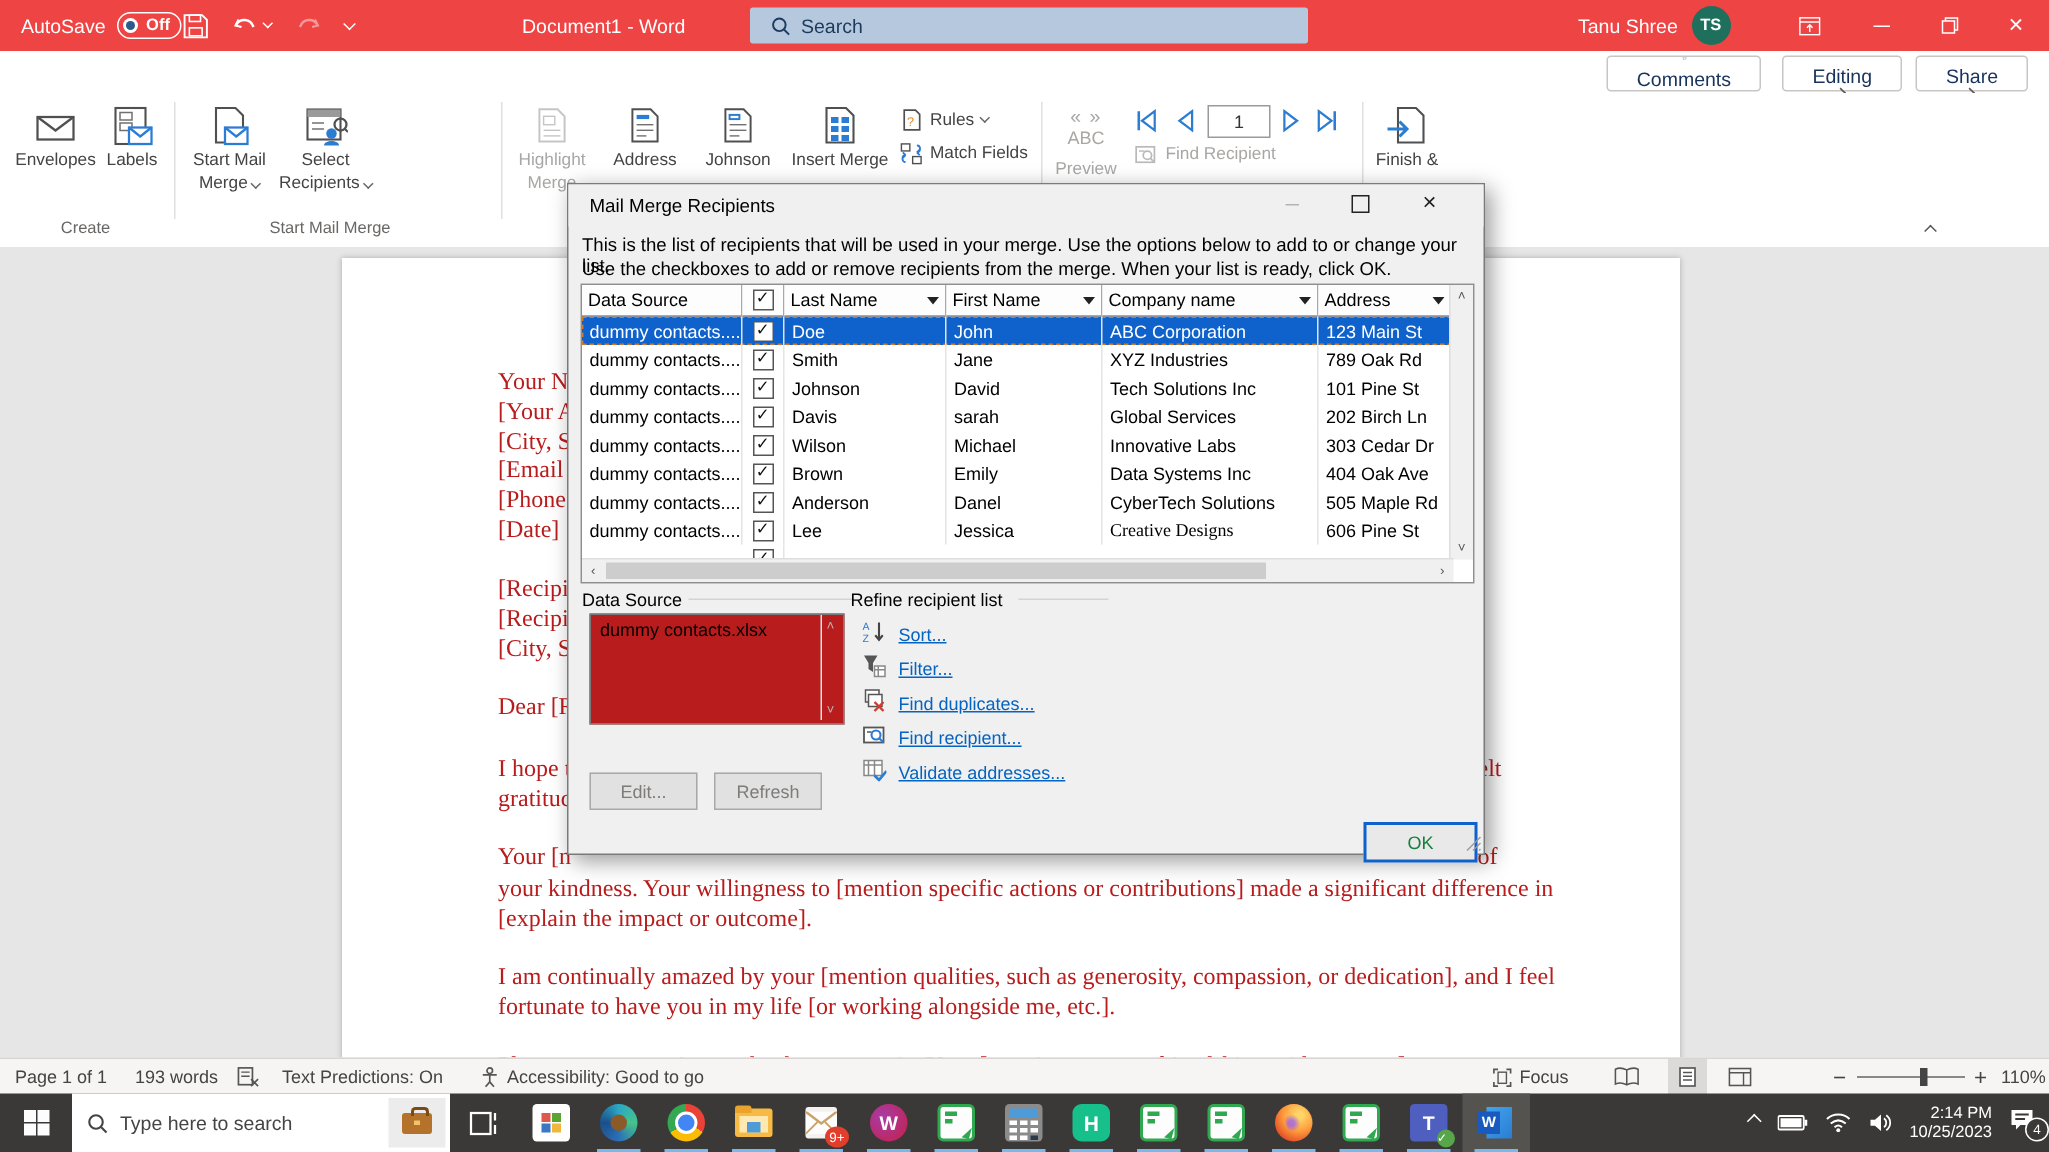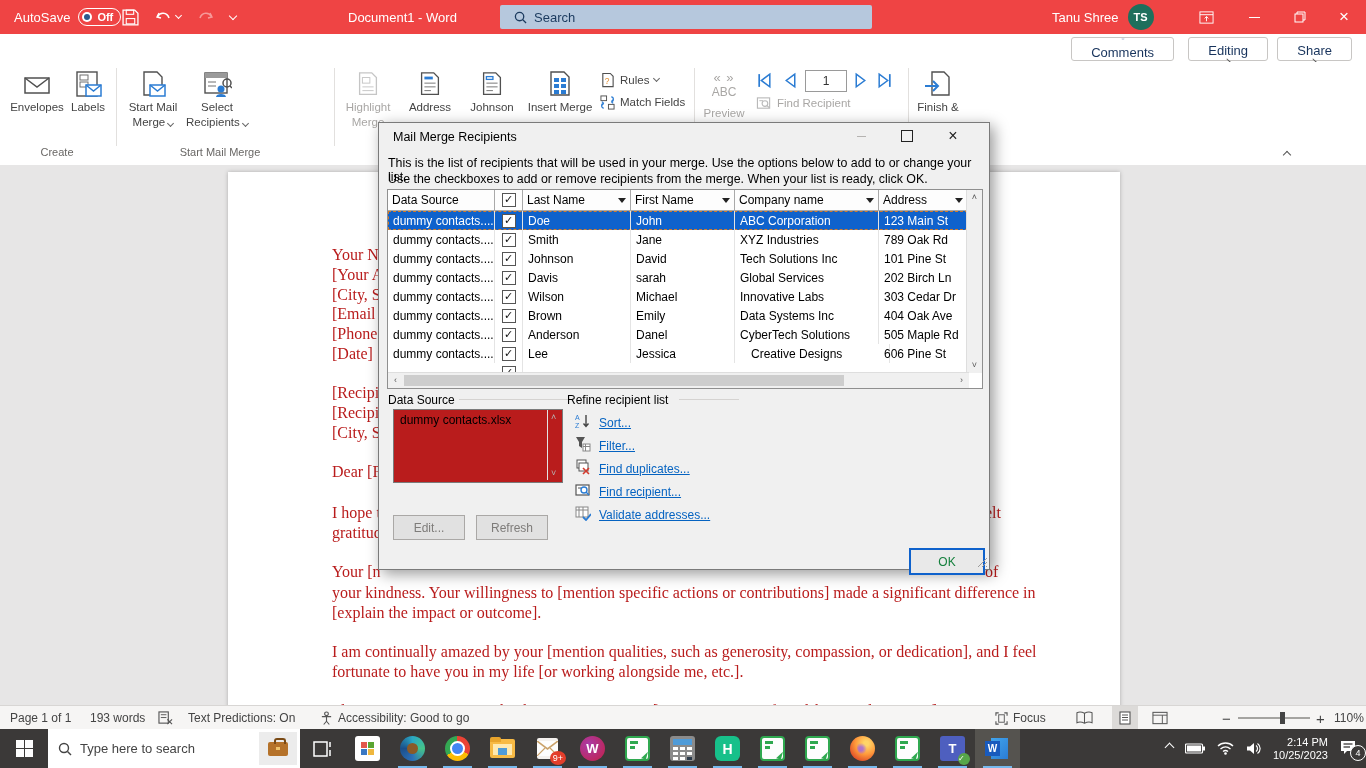--- a/index.html
+++ b/index.html
@@ -512,21 +512,21 @@
             <div class="tcell" style="left: 347px; width: 144px;">CyberTech Solutions</div>
             <div class="tcell" style="left: 491px; width: 89px;">505 Maple Rd</div>
           </div>
           <div class="trow" style="top: 154px;">
             <div class="tcell" style="left: 0px; width: 107px;">dummy contacts....</div>
             <div class="tcell" style="left: 107px; width: 28px; justify-content: center;">
               <span class="cb">✓</span>
             </div>
             <div class="tcell" style="left: 135px; width: 108px;">Lee</div>
             <div class="tcell" style="left: 243px; width: 104px;">Jessica</div>
-            <div class="tcell" style="left: 358px; width: 144px;">Creative Designs</div>
+            <div class="tcell" style="left: 347px; width: 144px; font-family: Liberation Serif, serif;">Creative Designs</div>
             <div class="tcell" style="left: 491px; width: 89px;">606 Pine St</div>
           </div>
           <div class="trow" style="top: 173px; height: 9px; overflow: hidden;">
             <div class="tcell" style="left:107px;width:28px;justify-content:center;">
               <span class="cb">✓</span>
             </div>
           </div>
         </div>
 
       <div class="vscroll">

